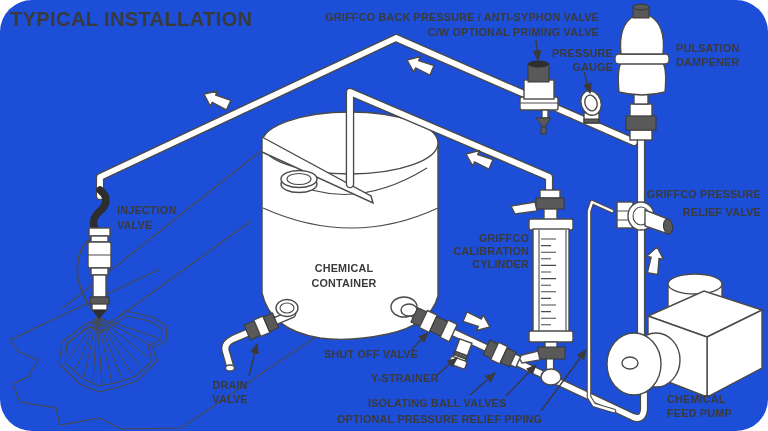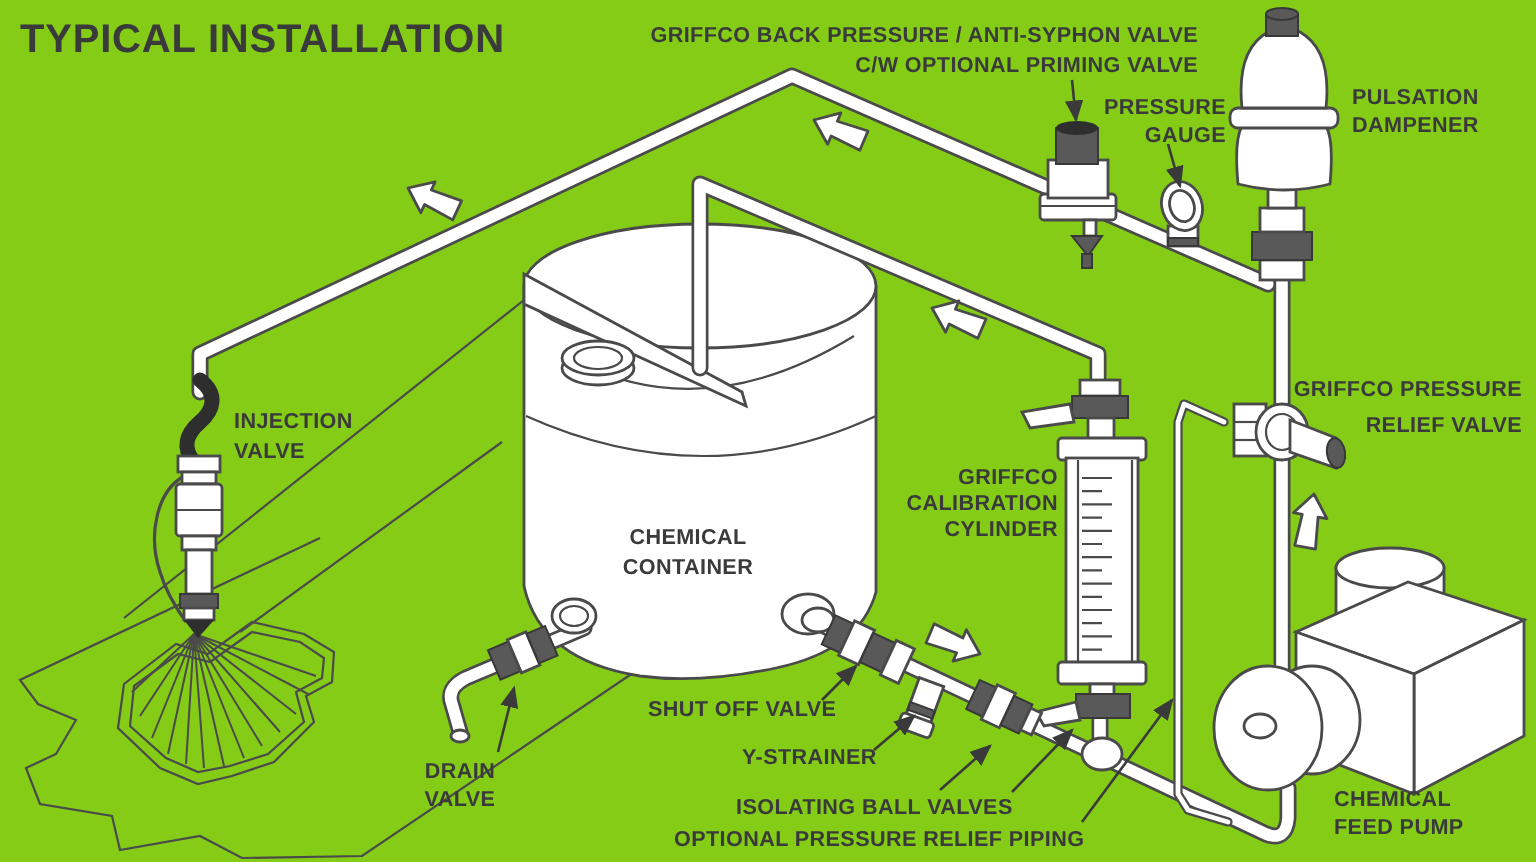--- a/index.html
+++ b/index.html
@@ -1,17 +1,17 @@
 <!DOCTYPE html>
 <html><head>
 <meta charset="utf-8">
 <style>
   html,body{margin:0;padding:0;background:#fff;}
-  #stage{position:relative;width:768px;height:431px;background:#84cc16;overflow:hidden;
-         font-family:"Liberation Sans",sans-serif;}
+  #stage{position:relative;width:768px;height:431px;background:#1d4ed8;overflow:hidden;
+         font-family:"Liberation Sans",sans-serif;border-radius:32px;}
   svg{display:block;}
   .po{fill:none;stroke:#4a4a4a;stroke-width:8.5;stroke-linejoin:round;stroke-linecap:round;}
   .pi{fill:none;stroke:#ffffff;stroke-width:5.8;stroke-linejoin:round;stroke-linecap:round;}
   .pto{fill:none;stroke:#4a4a4a;stroke-width:4.6;stroke-linejoin:round;stroke-linecap:round;}
   .pti{fill:none;stroke:#ffffff;stroke-width:2.4;stroke-linejoin:round;stroke-linecap:round;}
   .ln{fill:none;stroke:#4a4a4a;stroke-width:1.4;}
   .lt{fill:none;stroke:#4a4a4a;stroke-width:1.1;}
   .wf{fill:#ffffff;stroke:#4a4a4a;stroke-width:1.4;}
   .df{fill:#595959;stroke:#383838;stroke-width:1;}
   .bk{fill:#2e2e2e;stroke:none;}

